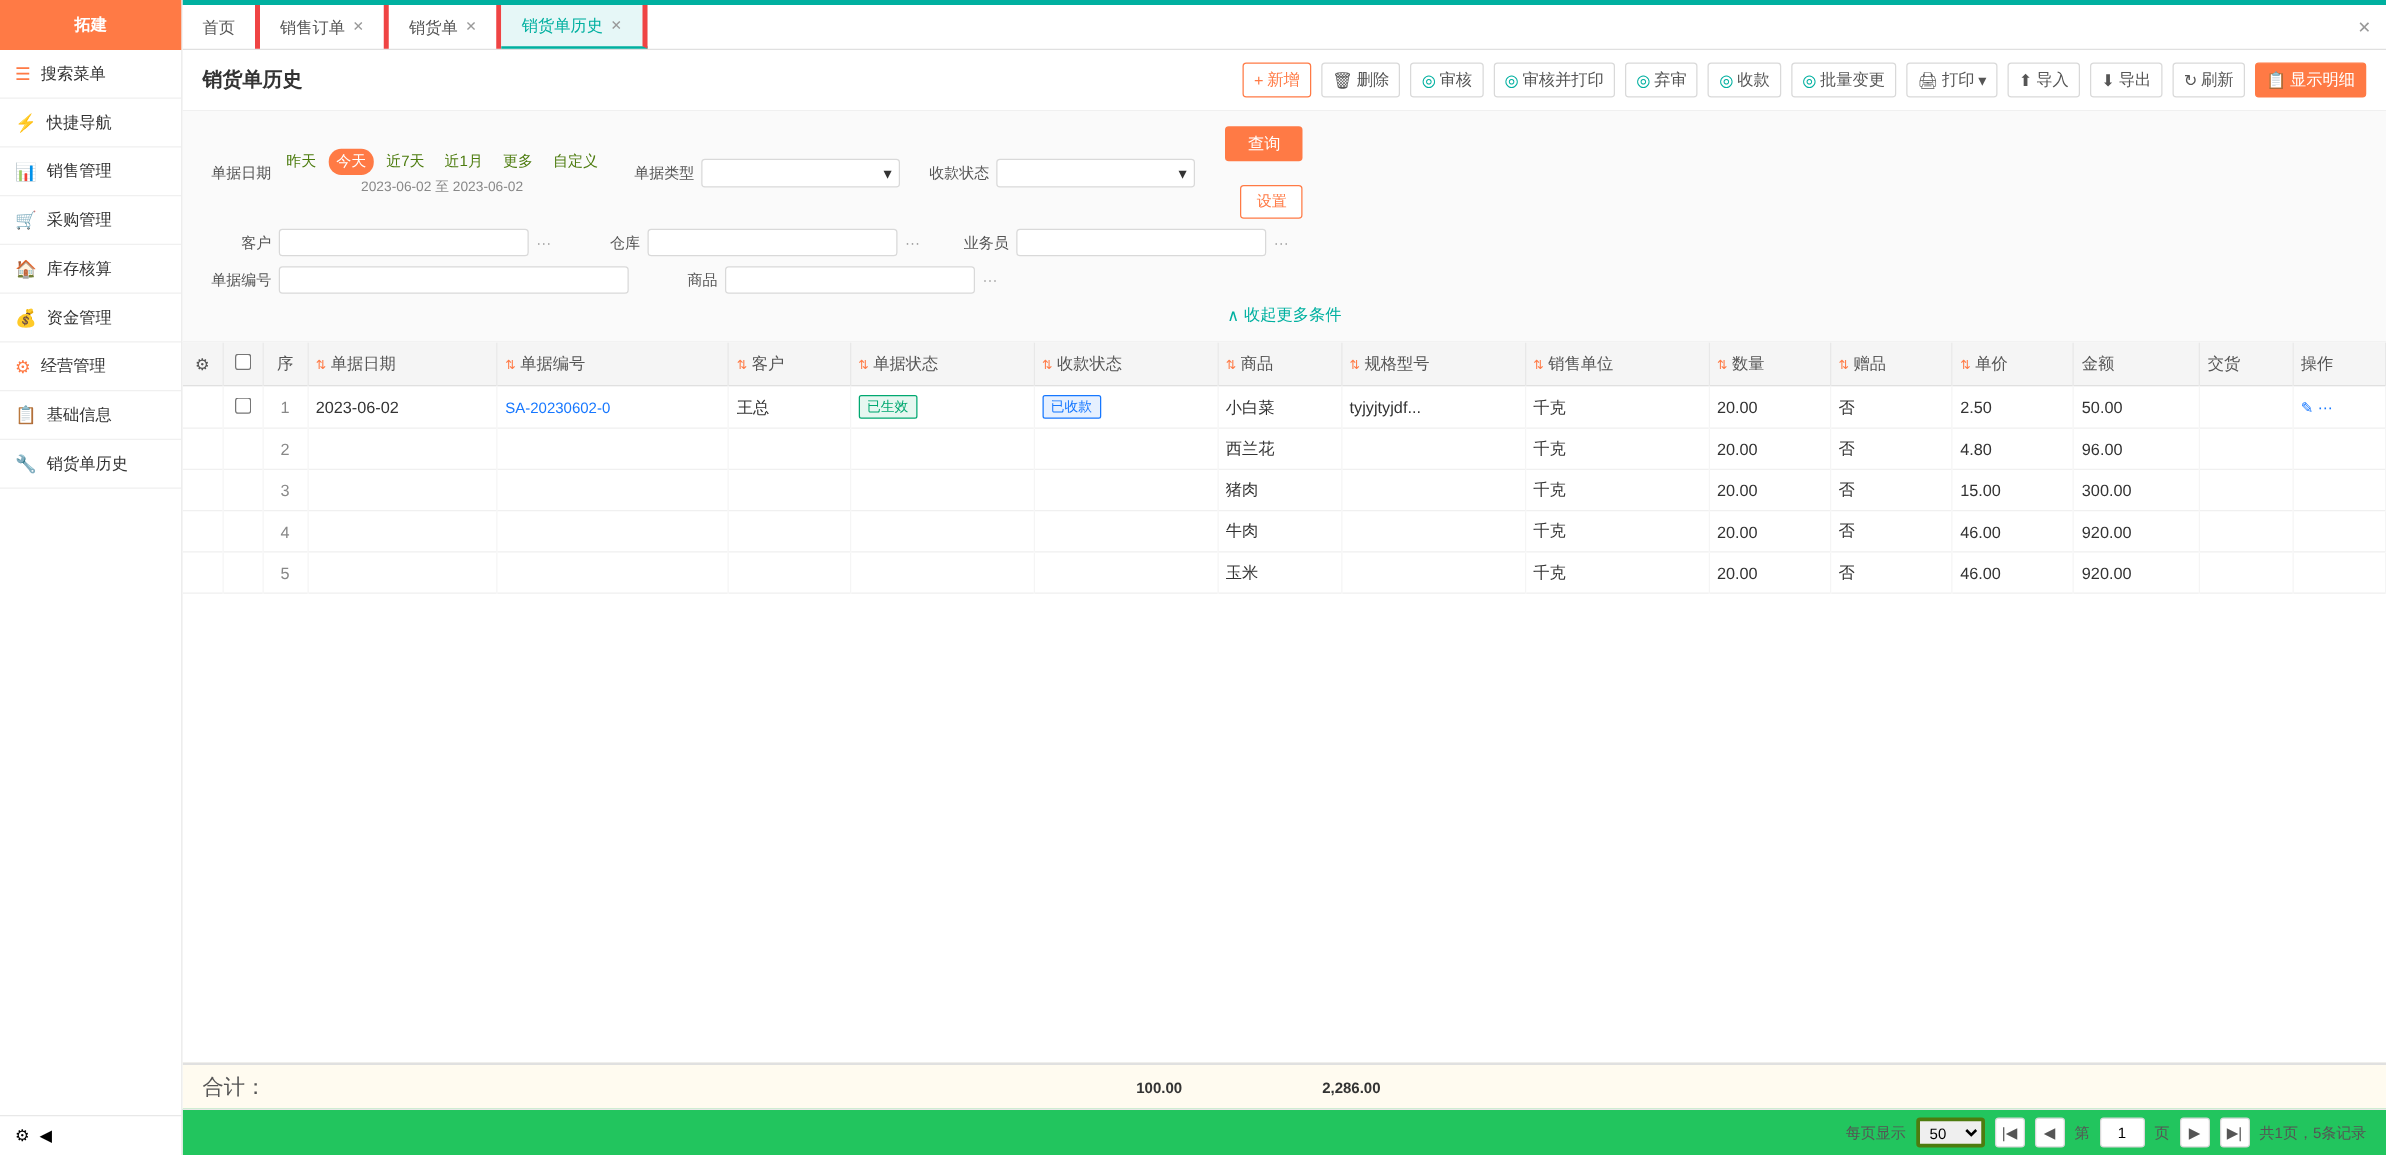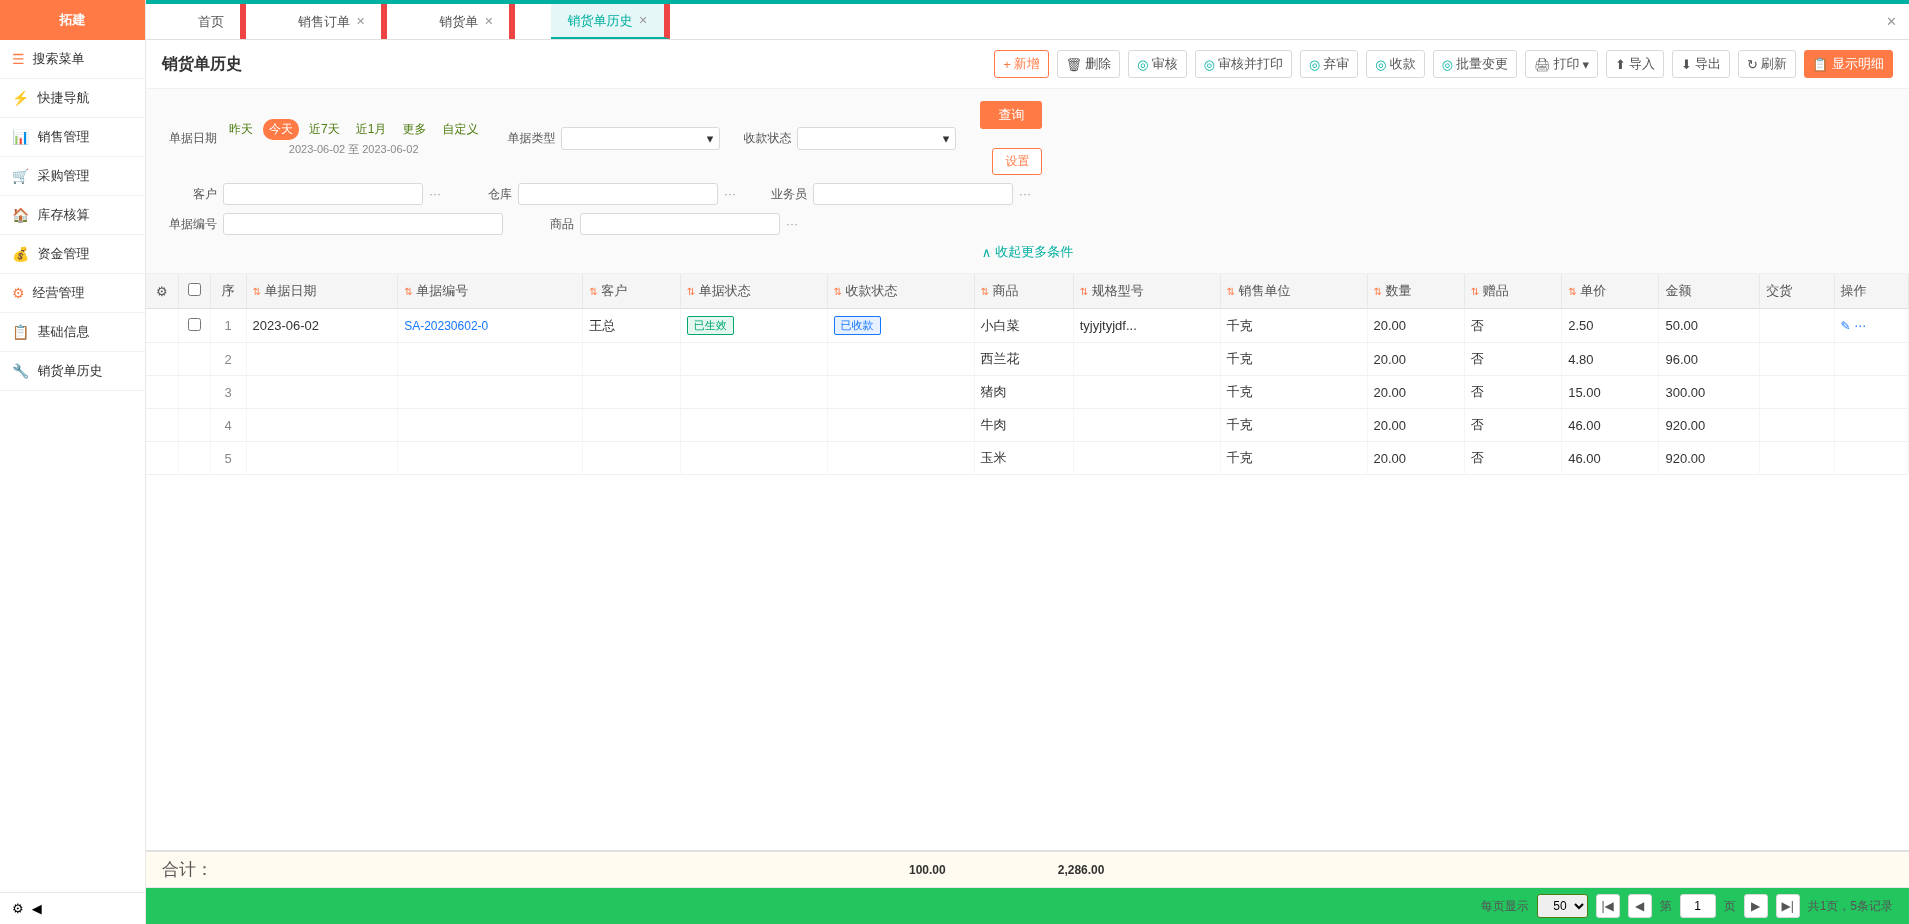--- a/index.html
+++ b/index.html
@@ -60,24 +60,23 @@
       height: 36px;
       flex-shrink: 0;
     }
     .tab {
       display: flex;
       align-items: center;
       padding: 0 16px;
       height: 100%;
       cursor: pointer;
       color: #555;
-      border-right: 6px solid #ef4444;
+      border-right: 4px solid #ef4444;
       gap: 6px;
       white-space: nowrap;
-      margin-left: 36px;
     }
     .tab.active {
       background: #e6f7f7;
       color: #00b0a0;
       border-bottom: 2px solid #00b0a0;
     }
     .tab .close-icon { font-size: 11px; color: #999; cursor: pointer; }
     .tab-close-all {
       margin-left: auto;
       padding: 0 12px;
@@ -334,26 +333,25 @@
       background: #fff;
     }
     .page-input {
       width: 36px; height: 24px;
       border: 1px solid #d9d9d9;
       border-radius: 3px;
       text-align: center;
       font-size: 12px;
     }
     .per-page-select {
-      border: 1px solid #4d7c0f;
+      border: 3px solid #4d7c0f;
       border-radius: 3px;
       padding: 2px 4px;
       font-size: 12px;
       height: 24px;
-      text-align: right;
     }
 
     
     ::-webkit-scrollbar { width: 6px; height: 6px; }
     ::-webkit-scrollbar-track { background: #f1f1f1; }
     ::-webkit-scrollbar-thumb { background: #ccc; border-radius: 3px; }
 
     .teal-bar {
       background: #00b0a0;
       height: 4px;

